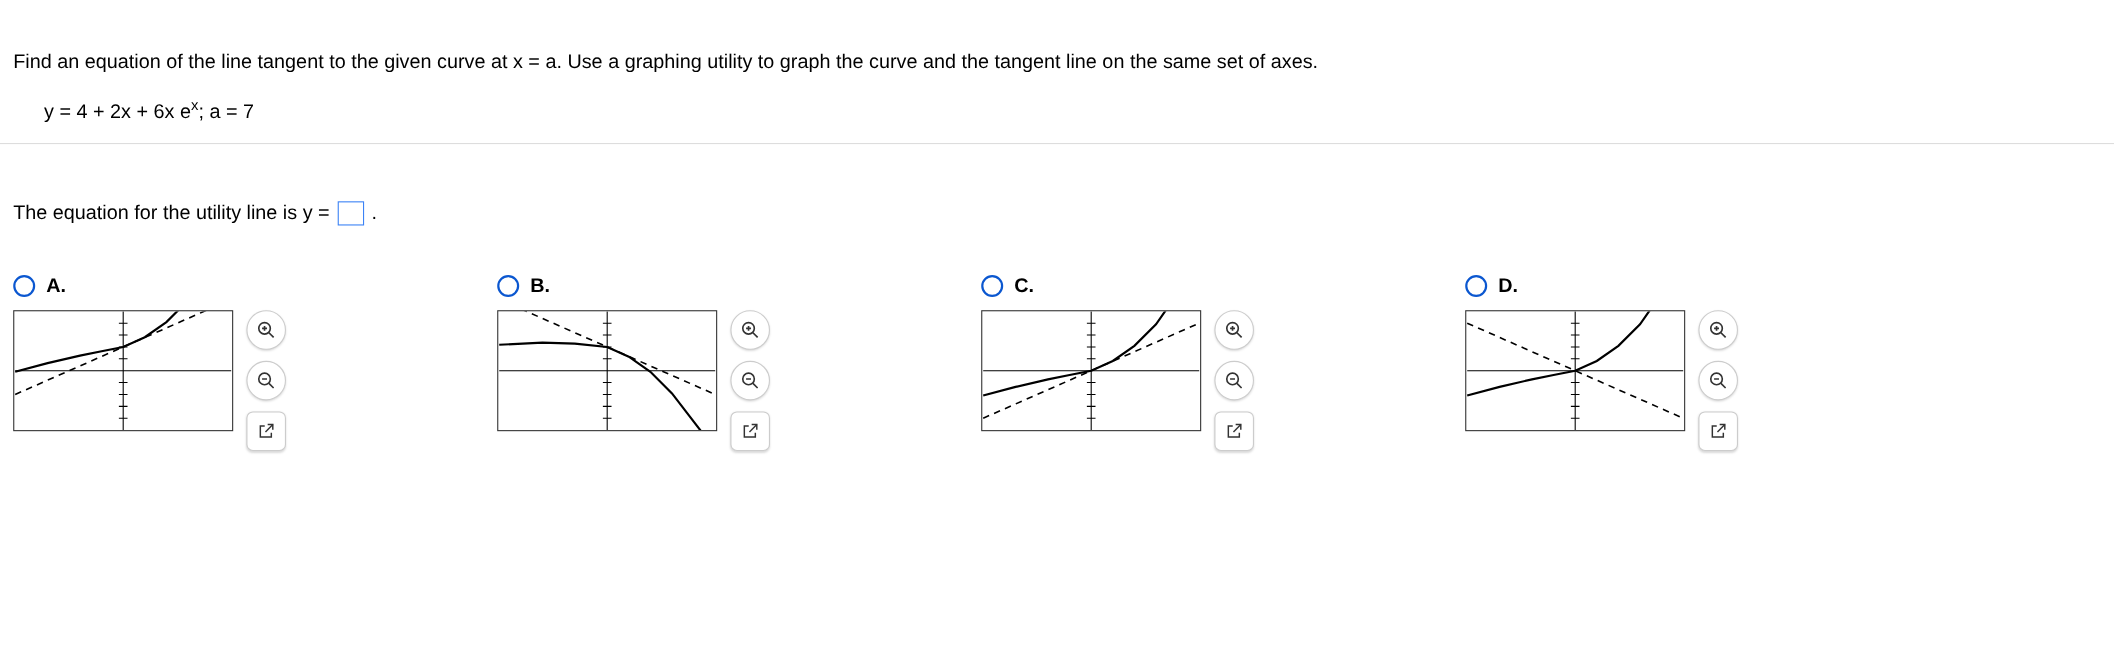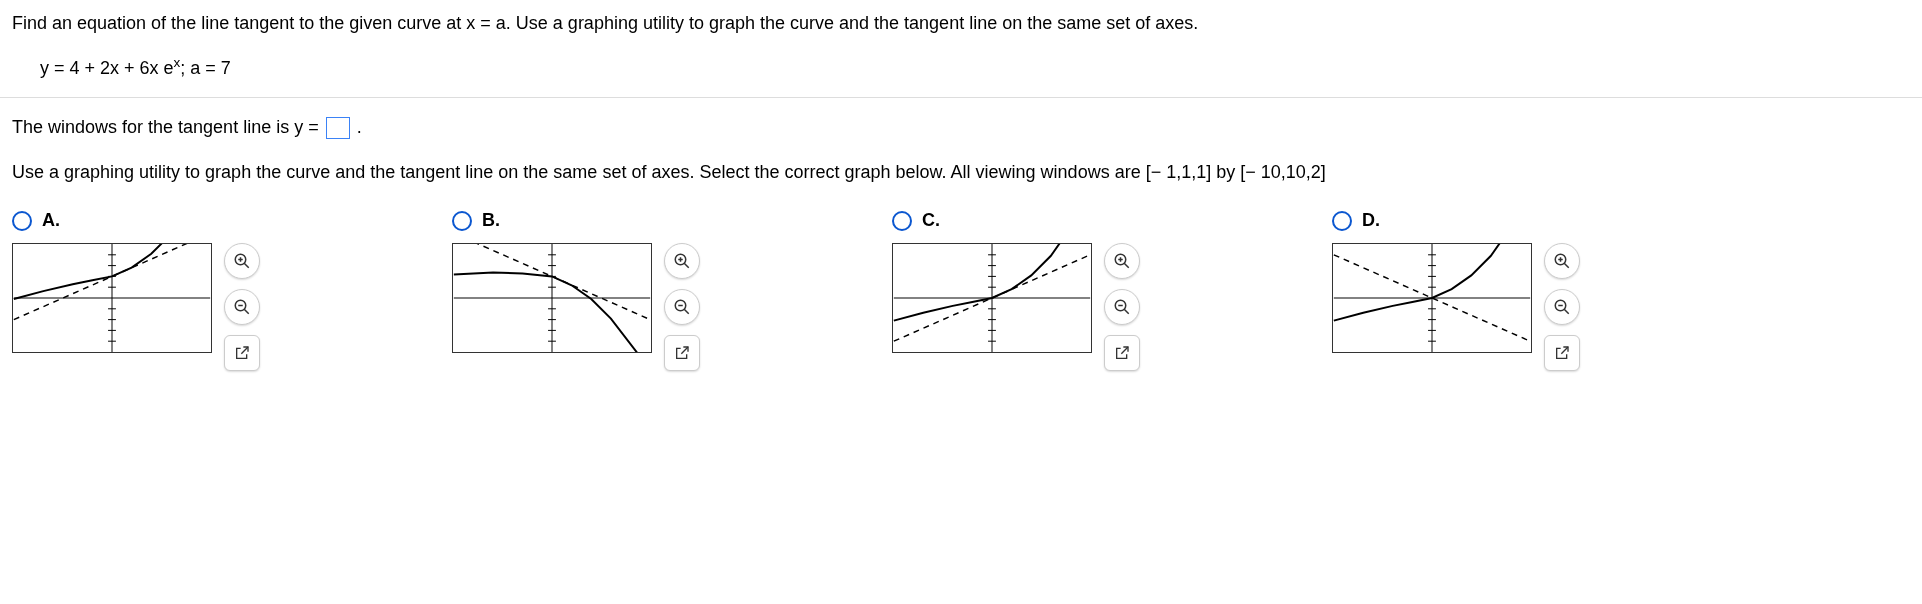--- a/index.html
+++ b/index.html
@@ -7,20 +7,21 @@
       font-family: Arial, Helvetica, sans-serif;
       font-size: 18px;
       color: #000;
       background: #fff;
       padding: 0;
       width: 1922px;
     }
     .section {
       padding: 10px 12px;
       border-bottom: 1px solid #ddd;
+      margin-top: 33px;
     }
     .section.no-border { border-bottom: none; }
     .eqline {
       padding: 18px 0 8px 28px;
     }
     .prompt-line { line-height: 1.5; }
     .answer-box {
       display: inline-block;
       width: 24px;
       height: 22px;
@@ -89,25 +90,24 @@
 
 <div class="section">
   <div class="prompt-line">Find an equation of the line tangent to the given curve at x = a. Use a graphing utility to graph the curve and the tangent line on the same set of axes.</div>
   <div class="eqline">
     <span>y = 4 + 2x + 6x e</span><span class="sup">x</span><span>; a = 7</span>
   </div>
 </div>
 
 <div class="section no-border">
   <div class="prompt-line" style="padding:6px 0 18px 0;">
-    <span>The windows for the tangent line is y = </span>
+    <span>The equation for the utility line is y = </span>
     <span class="answer-box"></span>
     <span>.</span>
   </div>
-  <div class="prompt-line">Use a graphing utility to graph the curve and the tangent line on the same set of axes. Select the correct graph below. All viewing windows are [− 1,1,1] by [− 10,10,2]</div>
 </div>
 
 <div class="options-row">
 
   <div class="option">
     <div class="option-header">
       <div class="radio"></div>
       <div class="option-label">A.</div>
     </div>
     <div class="option-body">

